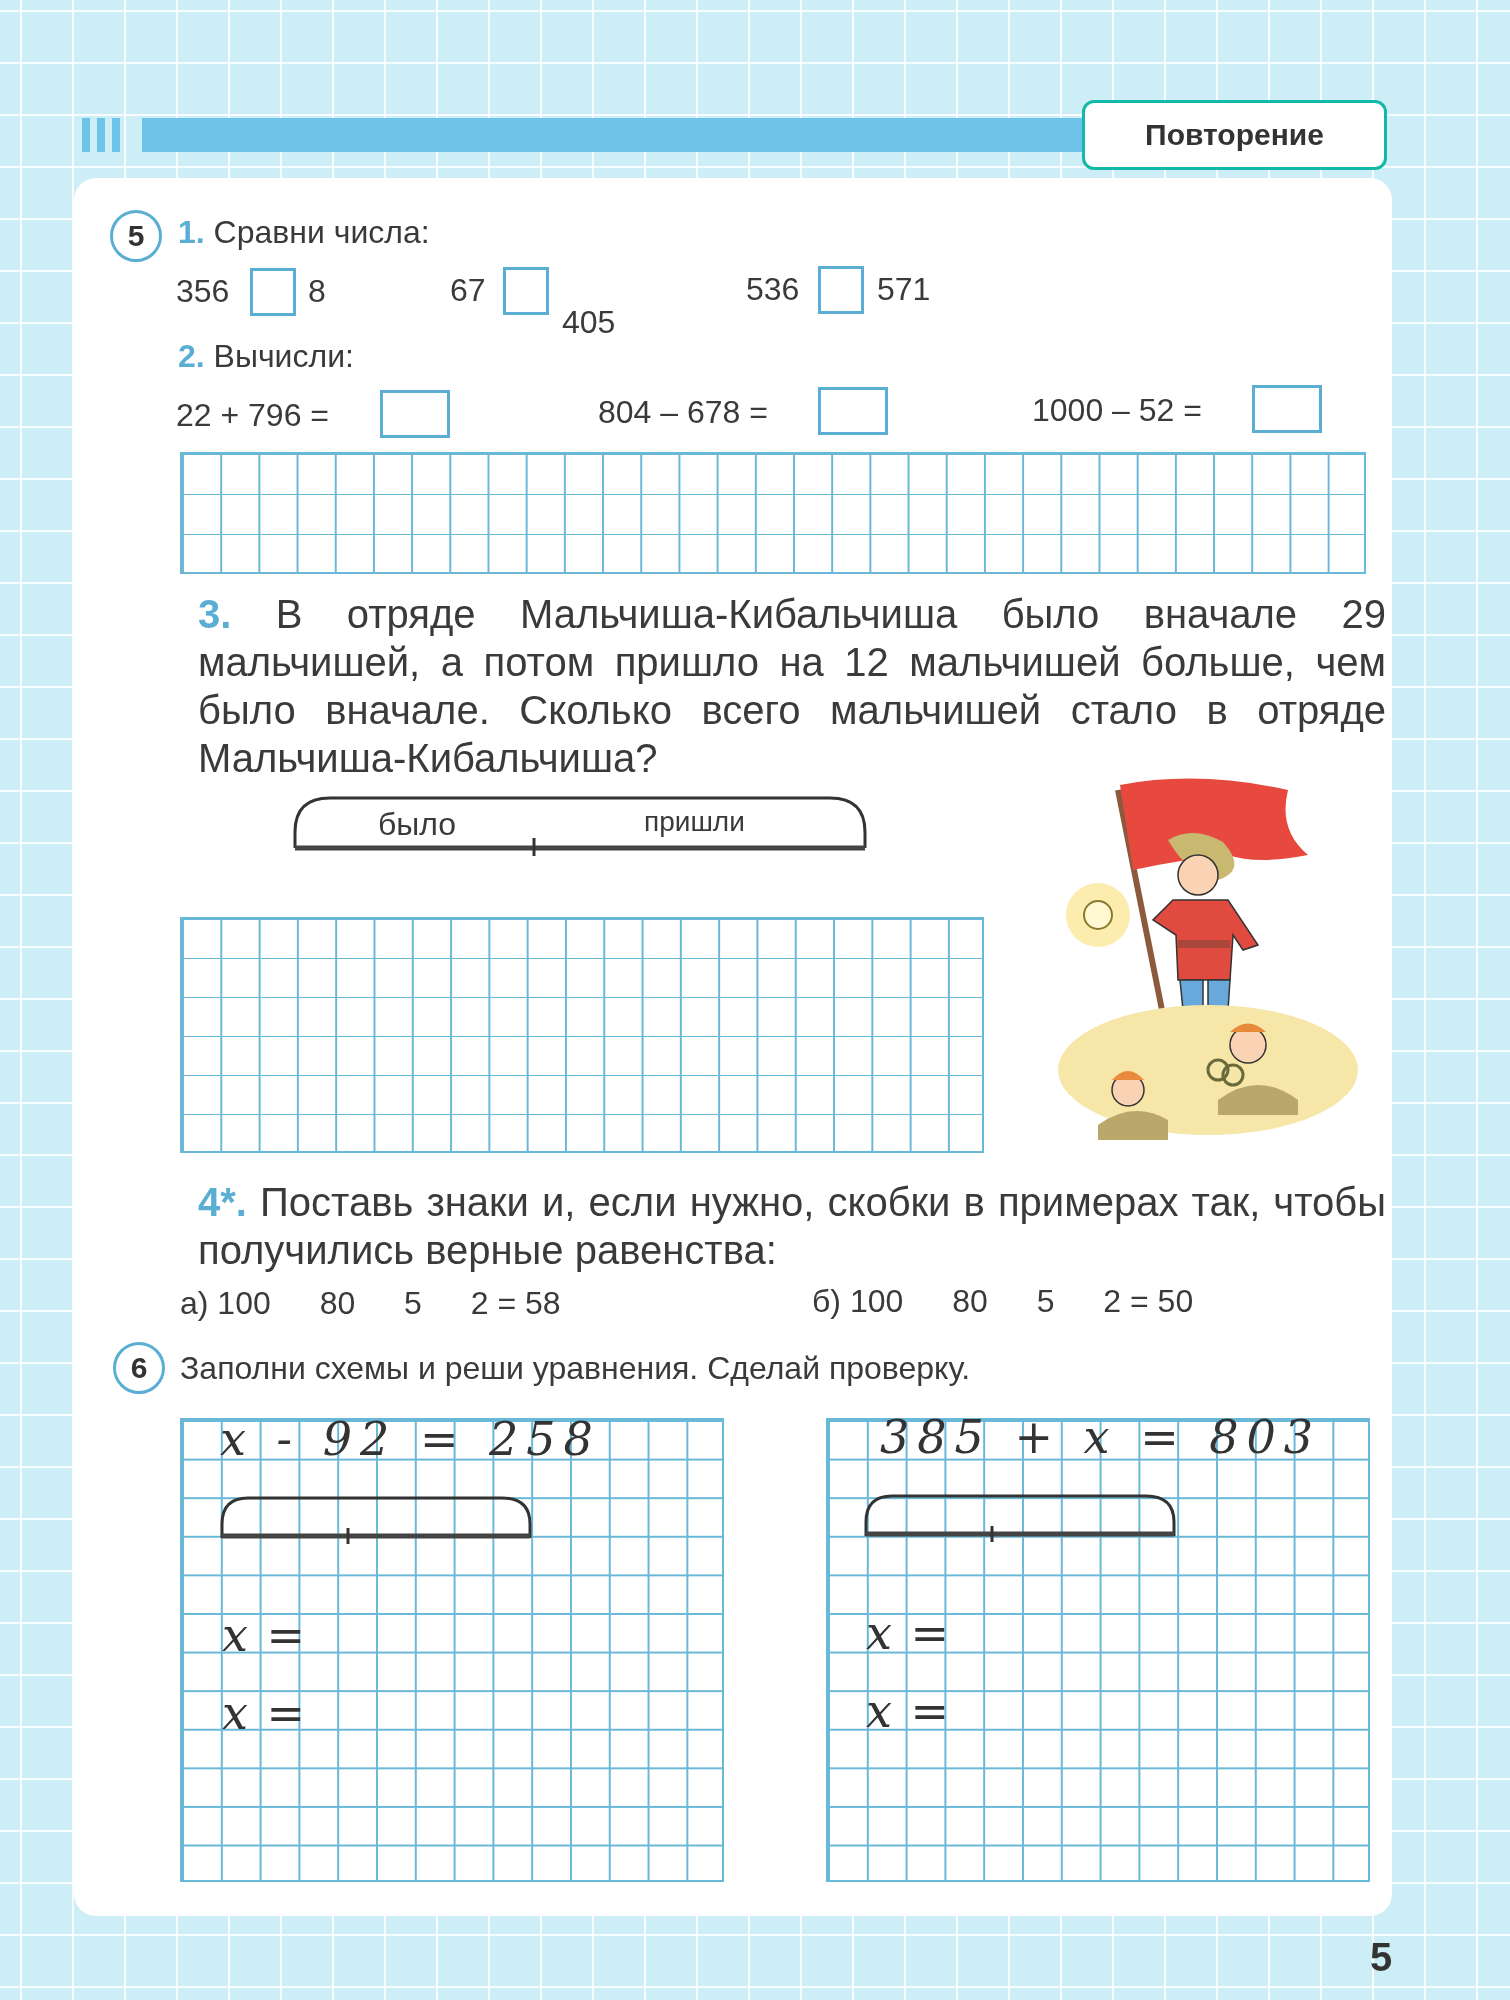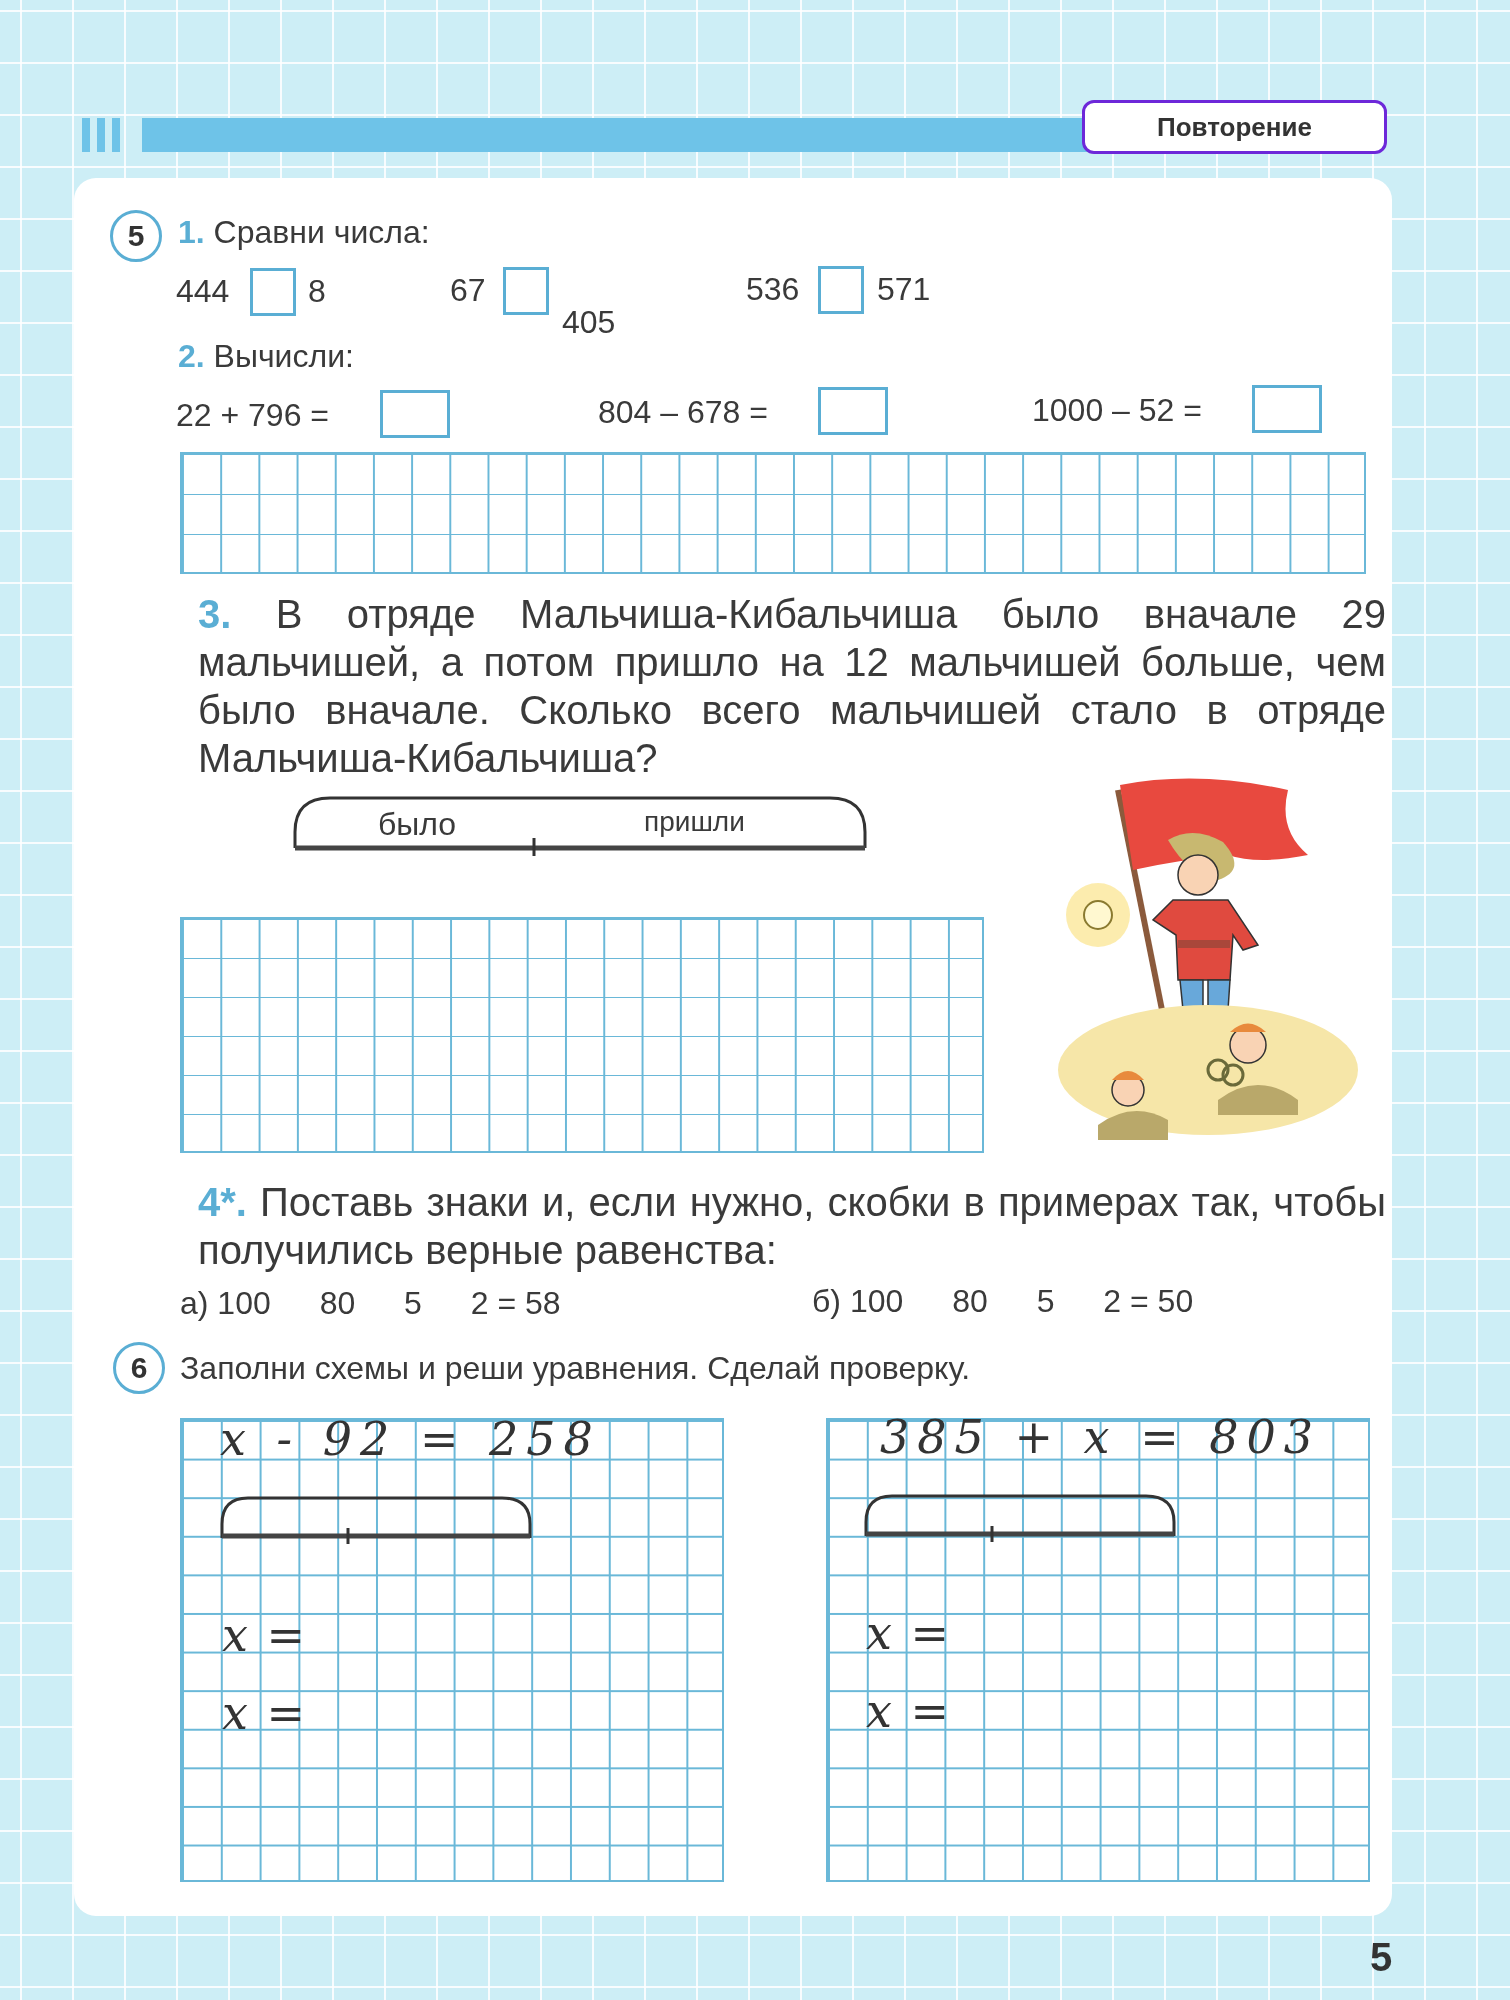--- a/index.html
+++ b/index.html
@@ -10,22 +10,22 @@
       linear-gradient(to right, rgba(255,255,255,0.85) 2px, transparent 2px),
       linear-gradient(to bottom, rgba(255,255,255,0.85) 2px, transparent 2px);
     background-size:52px 52px;
     background-position:20px 10px;
     font-family:"Liberation Sans", sans-serif;
     color:#3a3a3a;
   }
   .header-stripes{position:absolute;left:82px;top:118px;height:34px;display:flex;gap:7px;}
   .header-stripes span{display:block;width:8px;height:34px;background:#6ec3e8;}
   .header-bar-main{position:absolute;left:142px;top:118px;width:950px;height:34px;background:#6ec3e8;}
-  .badge{position:absolute;left:1082px;top:100px;width:305px;height:54px;border:3px solid #6d28d9;border-radius:12px;background:#fff;
-    display:flex;align-items:center;justify-content:center;font-weight:bold;font-size:26px;color:#333;box-sizing:border-box;}
+  .badge{position:absolute;left:1082px;top:100px;width:305px;height:70px;border:3px solid #14b8a6;border-radius:12px;background:#fff;
+    display:flex;align-items:center;justify-content:center;font-weight:bold;font-size:30px;color:#333;box-sizing:border-box;}
   .panel{position:absolute;left:74px;top:178px;width:1318px;height:1738px;background:#fff;border-radius:22px;}
   .circle-num{position:absolute;width:52px;height:52px;border:3px solid #5aaed4;border-radius:50%;box-sizing:border-box;
     display:flex;align-items:center;justify-content:center;font-weight:bold;font-size:30px;color:#333;background:#fff;}
   .text{position:absolute;font-size:32px;color:#3a3a3a;white-space:nowrap;}
   .num-blue{color:#5aaed4;font-weight:bold;}
   .box{position:absolute;border:3px solid #5aaed4;box-sizing:border-box;background:#fff;}
   .grid{position:absolute;box-sizing:border-box;border:2px solid #6ab8d8;
     background-image:
       linear-gradient(to right, #6ab8d8 1.5px, transparent 1.5px),
       linear-gradient(to bottom, #6ab8d8 1.5px, transparent 1.5px);
@@ -49,21 +49,21 @@
 
 <div class="panel"></div>
 
 <div class="circle-num" style="left:110px;top:210px;">5</div>
 
 <div class="text" style="left:178px;top:214px;">
   <span class="num-blue">1.</span>
   <span>Сравни числа:</span>
 </div>
 
-<div class="text" style="left:176px;top:273px;">444</div>
+<div class="text" style="left:176px;top:273px;">356</div>
 <div class="box" style="left:250px;top:268px;width:46px;height:48px;"></div>
 <div class="text" style="left:308px;top:273px;">8</div>
 
 <div class="text" style="left:450px;top:272px;">67</div>
 <div class="box" style="left:503px;top:267px;width:46px;height:48px;"></div>
 <div class="text" style="left:562px;top:272px;margin-top:32px;">405</div>
 
 <div class="text" style="left:746px;top:271px;">536</div>
 <div class="box" style="left:818px;top:266px;width:46px;height:48px;"></div>
 <div class="text" style="left:877px;top:271px;">571</div>

